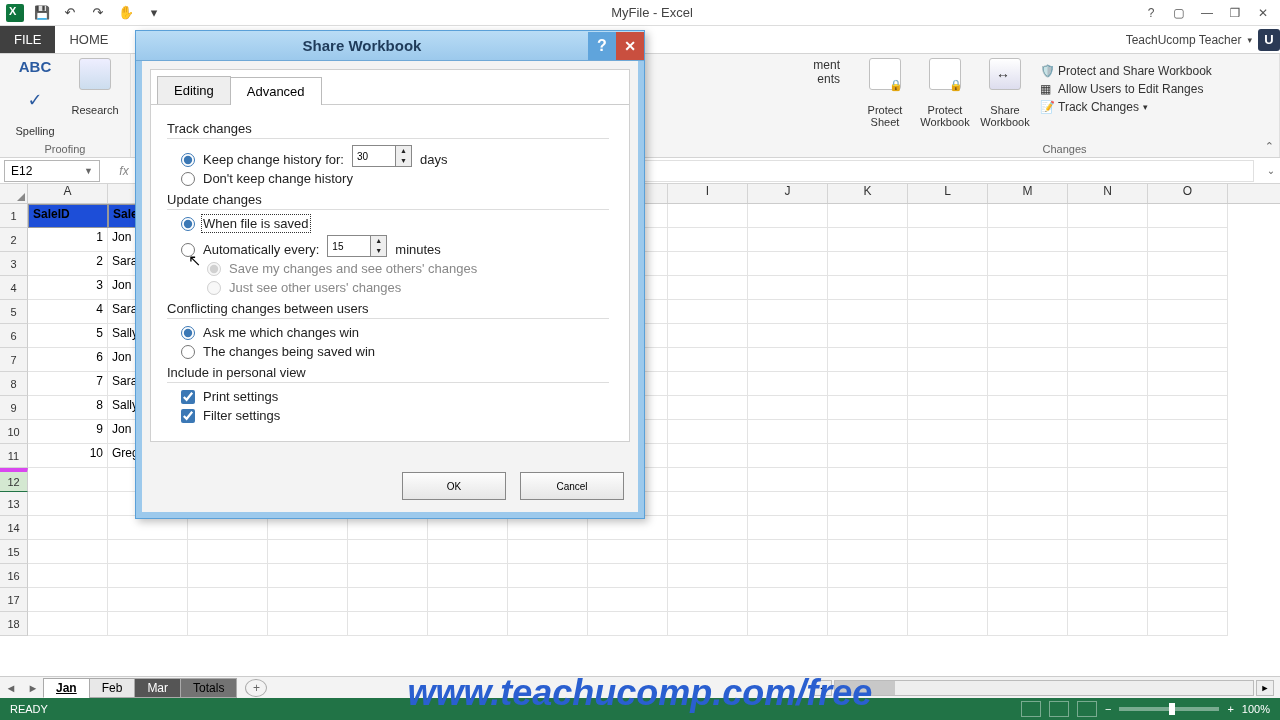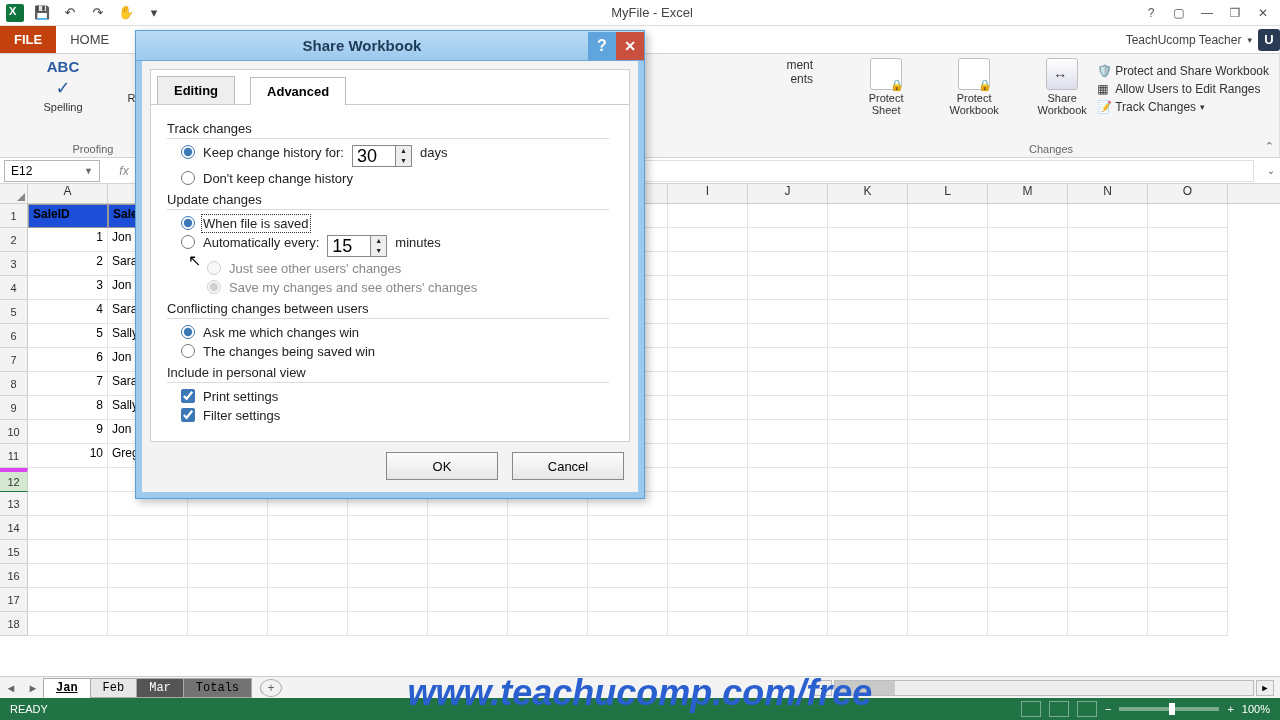--- a/index.html
+++ b/index.html
@@ -11,30 +11,30 @@
 .qat .excel-icon { width: 18px; height: 18px; background: linear-gradient(135deg,#107c41,#0e6e3a); border-radius: 2px; position: relative; }
 .qat .excel-icon::after { content:"X"; color:#fff; font-size:11px; font-weight:bold; position:absolute; left:3px; top:1px;}
 .qat-btn { width: 20px; height: 20px; display:flex; align-items:center; justify-content:center; color:#444; font-size:13px; cursor:pointer; }
 .title-center { flex:1; text-align:center; font-size:13px; color:#444; }
 .title-right { display:flex; gap:6px; padding-right:6px; }
 .title-right .tbtn { width:22px; height:22px; display:flex; align-items:center; justify-content:center; color:#555; font-size:12px; cursor:pointer;}
 
 
 .ribbon-tabs { height: 28px; background:#fff; display:flex; align-items:stretch; border-bottom:1px solid #d4d4d4; }
 .ribbon-tabs .tab { padding:0 14px; display:flex; align-items:center; font-size:13px; color:#444; cursor:pointer; }
-.ribbon-tabs .tab.file { background:#c2410c; color:#fff; font-weight:700; }
+.ribbon-tabs .tab.file { background:#404040; color:#fff; font-weight:400; }
 .ribbon-tabs .signin { margin-left:auto; display:flex; align-items:center; gap:6px; font-size:12px; color:#444;}
 .signin .avatar { width:22px; height:22px; background:#2b3a55; border-radius:3px; display:flex; align-items:center; justify-content:center; color:#fff; font-weight:bold; font-size:13px;}
 
 
 .ribbon { height: 104px; background:#f5f5f5; border-bottom:1px solid #d4d4d4; display:flex; position:relative;}
 .ribbon-group { border-right:1px solid #e0e0e0; padding:4px 10px 2px 10px; display:flex; flex-direction:column; justify-content:space-between;}
 .ribbon-group .group-body { display:flex; gap:10px; align-items:flex-start;}
 .ribbon-group .group-label { text-align:center; font-size:11px; color:#666; padding-top:2px;}
-.rbtn { display:flex; flex-direction:column; align-items:center; gap:2px; font-size:11px; color:#333; cursor:pointer; min-width:50px;margin-left:28px;}
+.rbtn { display:flex; flex-direction:column; align-items:center; gap:14px; font-size:11px; color:#333; cursor:pointer; min-width:50px;}
 .rbtn .ricon { width:32px; height:32px; border:1px solid #c0c0c0; background:#fff; border-radius:3px; position:relative;}
 .rbtn .ricon.lock::after { content:"🔒"; position:absolute; right:-3px; bottom:-3px; font-size:11px;}
 .ribbon-links { display:flex; flex-direction:column; gap:4px; font-size:12px; color:#333; padding-top:6px;}
 .ribbon-links .rlink { display:flex; align-items:center; gap:4px; cursor:pointer;}
 .ribbon-links .rlink .mini-icon { width:14px; height:14px; display:inline-block; }
 .ribbon-collapse { position:absolute; right:6px; bottom:4px; font-size:11px; color:#666; cursor:pointer;}
 
 
 .formula-row { height:26px; border-bottom:1px solid #d4d4d4; display:flex; align-items:center;}
 .namebox { width:96px; height:22px; margin:2px 4px; border:1px solid #b5b5b5; display:flex; align-items:center; padding:0 6px; font-size:12px; background:#fff;}
@@ -52,21 +52,21 @@
 .rows { }
 .row { display:flex; height:24px;}
 .rowh { width:28px; border-right:1px solid #ccc; border-bottom:1px solid #d4d4d4; background:#f3f3f3; text-align:center; font-size:11px; color:#333; display:flex; align-items:center; justify-content:center;}
 .rowh.sel { background:#d4e8d1; border-top:4px solid #d946ef; border-bottom:1px solid #217346;}
 .cell { width:80px; border-right:1px solid #e3e3e3; border-bottom:1px solid #e3e3e3; font-size:12px; padding:2px 4px; overflow:hidden; white-space:nowrap;}
 .cell.header { background:#1d4ed8; font-weight:bold; border:1px solid #999;}
 
 
 .sheetbar { position:absolute; bottom:22px; left:0; right:0; height:22px; background:#f3f3f3; border-top:1px solid #ccc; display:flex; align-items:center;}
 .sheetbar .nav { width:22px; text-align:center; color:#666; cursor:pointer; font-size:11px;}
-.sheet-tab { padding:2px 12px; border:1px solid #aaa; background:#e8e8e8; font-size:12px; margin-left:-1px; cursor:pointer;font-family:Liberation Mono, monospace;}
+.sheet-tab { padding:2px 12px; border:1px solid #aaa; background:#e8e8e8; font-size:12px; margin-left:-1px; cursor:pointer;}
 .sheet-tab.active { background:#fff; border-bottom:1px solid #fff; font-weight:bold;}
 .sheet-tab.dark { background:#555; color:#fff;}
 .add-sheet { width:22px; height:18px; border:1px solid #aaa; border-radius:50%; margin-left:8px; text-align:center; font-size:12px; line-height:16px; cursor:pointer; color:#666;}
 .hscroll { margin-left:auto; display:flex; align-items:center; gap:2px; padding-right:6px;}
 .hscroll .sb-btn { width:18px; height:16px; border:1px solid #bbb; background:#eee; font-size:9px; display:flex; align-items:center; justify-content:center; cursor:pointer;}
 .hscroll .sb-track { width:420px; height:16px; border:1px solid #bbb; background:#eee; position:relative;}
 .hscroll .sb-thumb { position:absolute; left:0; top:0; bottom:0; width:60px; background:#c8c8c8;}
 
 
 .statusbar { position:absolute; bottom:0; left:0; right:0; height:22px; background:#217346; color:#fff; display:flex; align-items:center; padding:0 10px; font-size:11px;}
@@ -74,36 +74,36 @@
 .view-btn { width:20px; height:16px; border:1px solid rgba(255,255,255,0.4); cursor:pointer;}
 .zoom-slider { width:100px; height:4px; background:rgba(255,255,255,0.4); position:relative;}
 .zoom-slider::after { content:""; position:absolute; left:50%; top:-4px; width:6px; height:12px; background:#fff;}
 .dialog { position:absolute; left:135px; top:30px; width:510px; background:#fff; border:1px solid #5aa0d8; box-shadow: 3px 3px 8px rgba(0,0,0,0.25);}
 .dlg-title { height:30px; background:linear-gradient(#b9dcf5,#9cc9ec); display:flex; align-items:center; border-bottom:1px solid #6fa8d6;}
 .dlg-title .t { flex:1; text-align:center; font-size:15px; font-weight:600; color:#1f3b5a;}
 .dlg-title .help { width:28px; height:28px; background:#5fa4dc; color:#fff; display:flex; align-items:center; justify-content:center; font-weight:bold; cursor:pointer;}
 .dlg-title .close { width:28px; height:28px; background:#c94f3f; color:#fff; display:flex; align-items:center; justify-content:center; font-weight:bold; cursor:pointer; font-size:14px;}
 .dlg-body { padding:8px; background:#f3f3f3; border:6px solid #9cc9ec; border-top:none;}
 .dlg-inner { background:#fff; border:1px solid #d0d0d0; padding:0;}
-.dlg-tabs { display:flex; border-bottom:1px solid #ccc; padding:6px 6px 0 6px; gap:16px;font-weight:bold;}
+.dlg-tabs { display:flex; border-bottom:1px solid #ccc; padding:6px 6px 0 6px; gap:0;}
 .dlg-tab { padding:6px 16px; border:1px solid #bbb; border-bottom:none; background:#eee; font-size:13px; cursor:pointer; margin-right:-1px;}
 .dlg-tab.active { background:#fff; position:relative; top:1px;}
 .dlg-content { padding:10px 16px 14px 16px; font-size:13px; color:#222;}
 .section-title { font-size:13px; color:#222; margin:6px 0 6px 0;}
 .section-title.hr { border-bottom:1px solid #ddd; padding-bottom:2px; margin-right:4px;}
-.opt { display:flex; align-items:flex-start; gap:8px; margin:4px 0 4px 14px;}
+.opt { display:flex; align-items:flex-end; gap:8px; margin:4px 0 4px 14px;}
 .opt.sub { margin-left:40px;}
 .opt input[type=radio], .opt input[type=checkbox] { width:14px; height:14px; accent-color:#3b78b5; cursor:pointer;}
 .opt.disabled { color:#888;}
 .spinner { display:inline-flex; border:1px solid #888; height:22px;}
-.spinner input { width:42px; border:none; padding:0 4px; font-size:18px; outline:none;}
+.spinner input { width:42px; border:none; padding:0 4px; font-size:10px; outline:none;}
 .spinner .sp-btns { display:flex; flex-direction:column; width:16px; border-left:1px solid #888;}
 .spinner .sp-btns div { flex:1; font-size:7px; text-align:center; background:#eee; cursor:pointer; line-height:10px;}
 .dlg-buttons { display:flex; justify-content:flex-end; gap:14px; padding:10px 6px 4px 6px;}
-.dlg-btn { width:112px; height:28px; border:1px solid #888; background:linear-gradient(#fdfdfd,#e6e6e6); font-size:13px; cursor:pointer;}
+.dlg-btn { width:104px; height:28px; border:1px solid #888; background:linear-gradient(#fdfdfd,#e6e6e6); font-size:10px; cursor:pointer;margin-top:20px;}
 
 .dotted-focus { outline:1px dotted #333; outline-offset:1px;}
 
 
 .watermark { position:absolute; bottom:6px; left:50%; transform:translateX(-50%); font-size:36px; font-weight:bold; font-style:italic; color:#2a5fd0; pointer-events:none; white-space:nowrap; z-index:50;}
 
 .cursor { position:absolute; left:188px; top:251px; font-size:16px; color:#000; pointer-events:none; z-index:60;}
 </style>
 </head>
 <body>
@@ -639,26 +639,26 @@
           <span class="spinner">
             <input value="15" style="">
             <span class="sp-btns">
                 <div>▲</div>
                 <div>▼</div>
               </span>
           </span>
           <span>minutes</span>
         </div>
         <div class="opt sub disabled">
+          <input type="radio" checked="" disabled="" style="">
+          <span>Save my changes and see others' changes</span>
+        </div>
+        <div class="opt sub disabled">
           <input type="radio" disabled="" style="">
           <span>Just see other users' changes</span>
-        </div>
-        <div class="opt sub disabled">
-          <input type="radio" checked="" disabled="" style="">
-          <span>Save my changes and see others' changes</span>
         </div>
 
         <div class="section-title hr">Conflicting changes between users</div>
         <div class="opt">
           <input type="radio" checked="" style="">
           <span>Ask me which changes win</span>
         </div>
         <div class="opt">
           <input type="radio" style="">
           <span>The changes being saved win</span>

